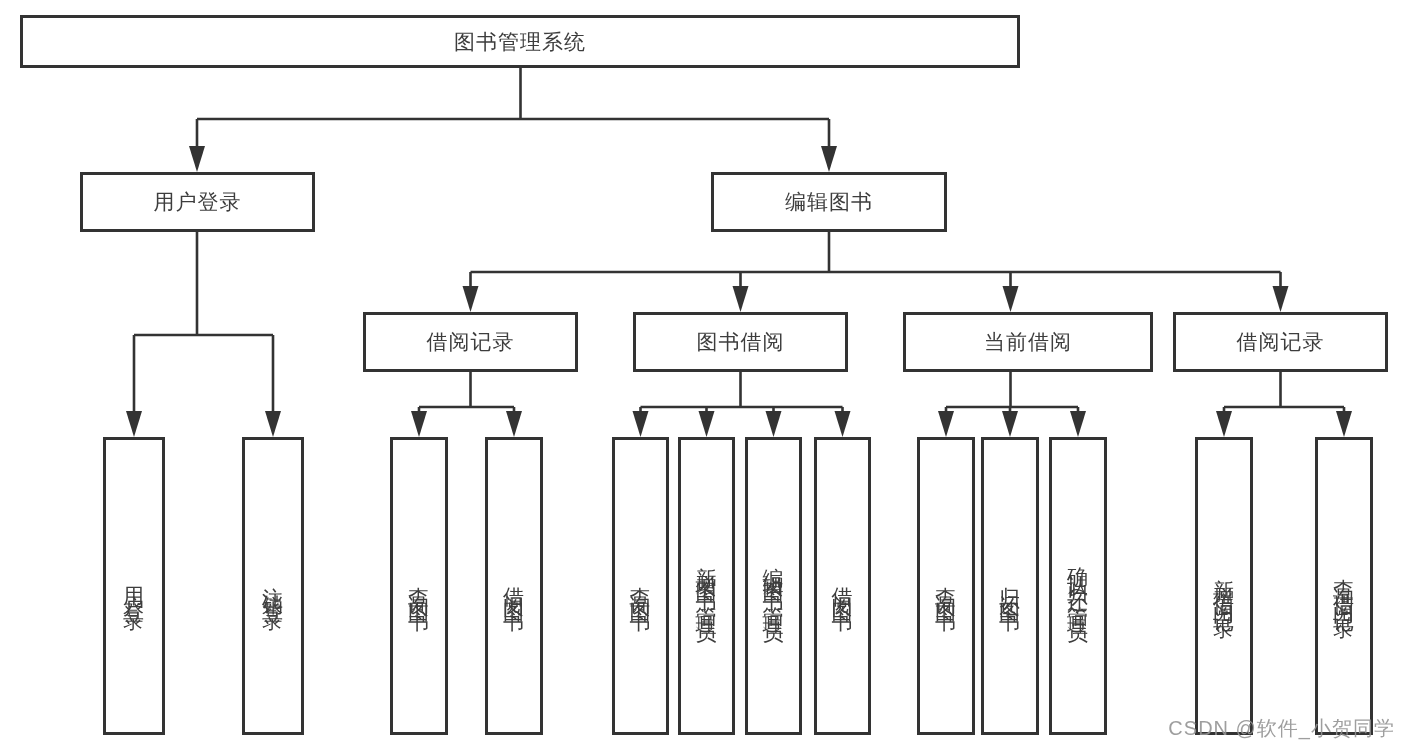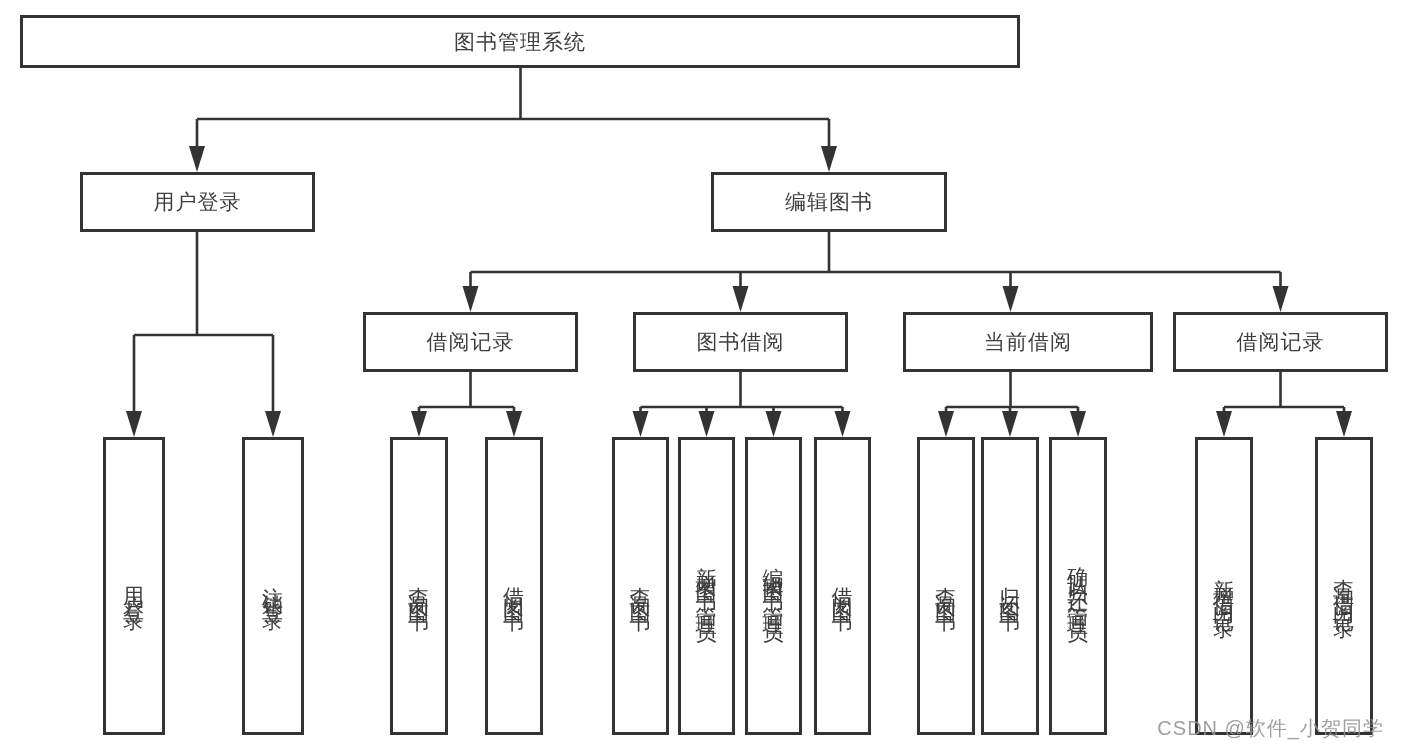--- a/index.html
+++ b/index.html
@@ -24,21 +24,21 @@
   }
   .leaf{
     writing-mode:vertical-rl;
     text-orientation:mixed;
     letter-spacing:8px;
     line-height:1;
   }
   .leaf span{display:block;}
   .watermark{
     position:absolute;
-    right:21px;bottom:5px;
+    right:10px;bottom:5px;
     font-size:20px;
     color:rgba(148,148,148,0.9);
     letter-spacing:1px;
     z-index:3;
     white-space:nowrap;
   }
 </style>
 </head>
 <body>
 

